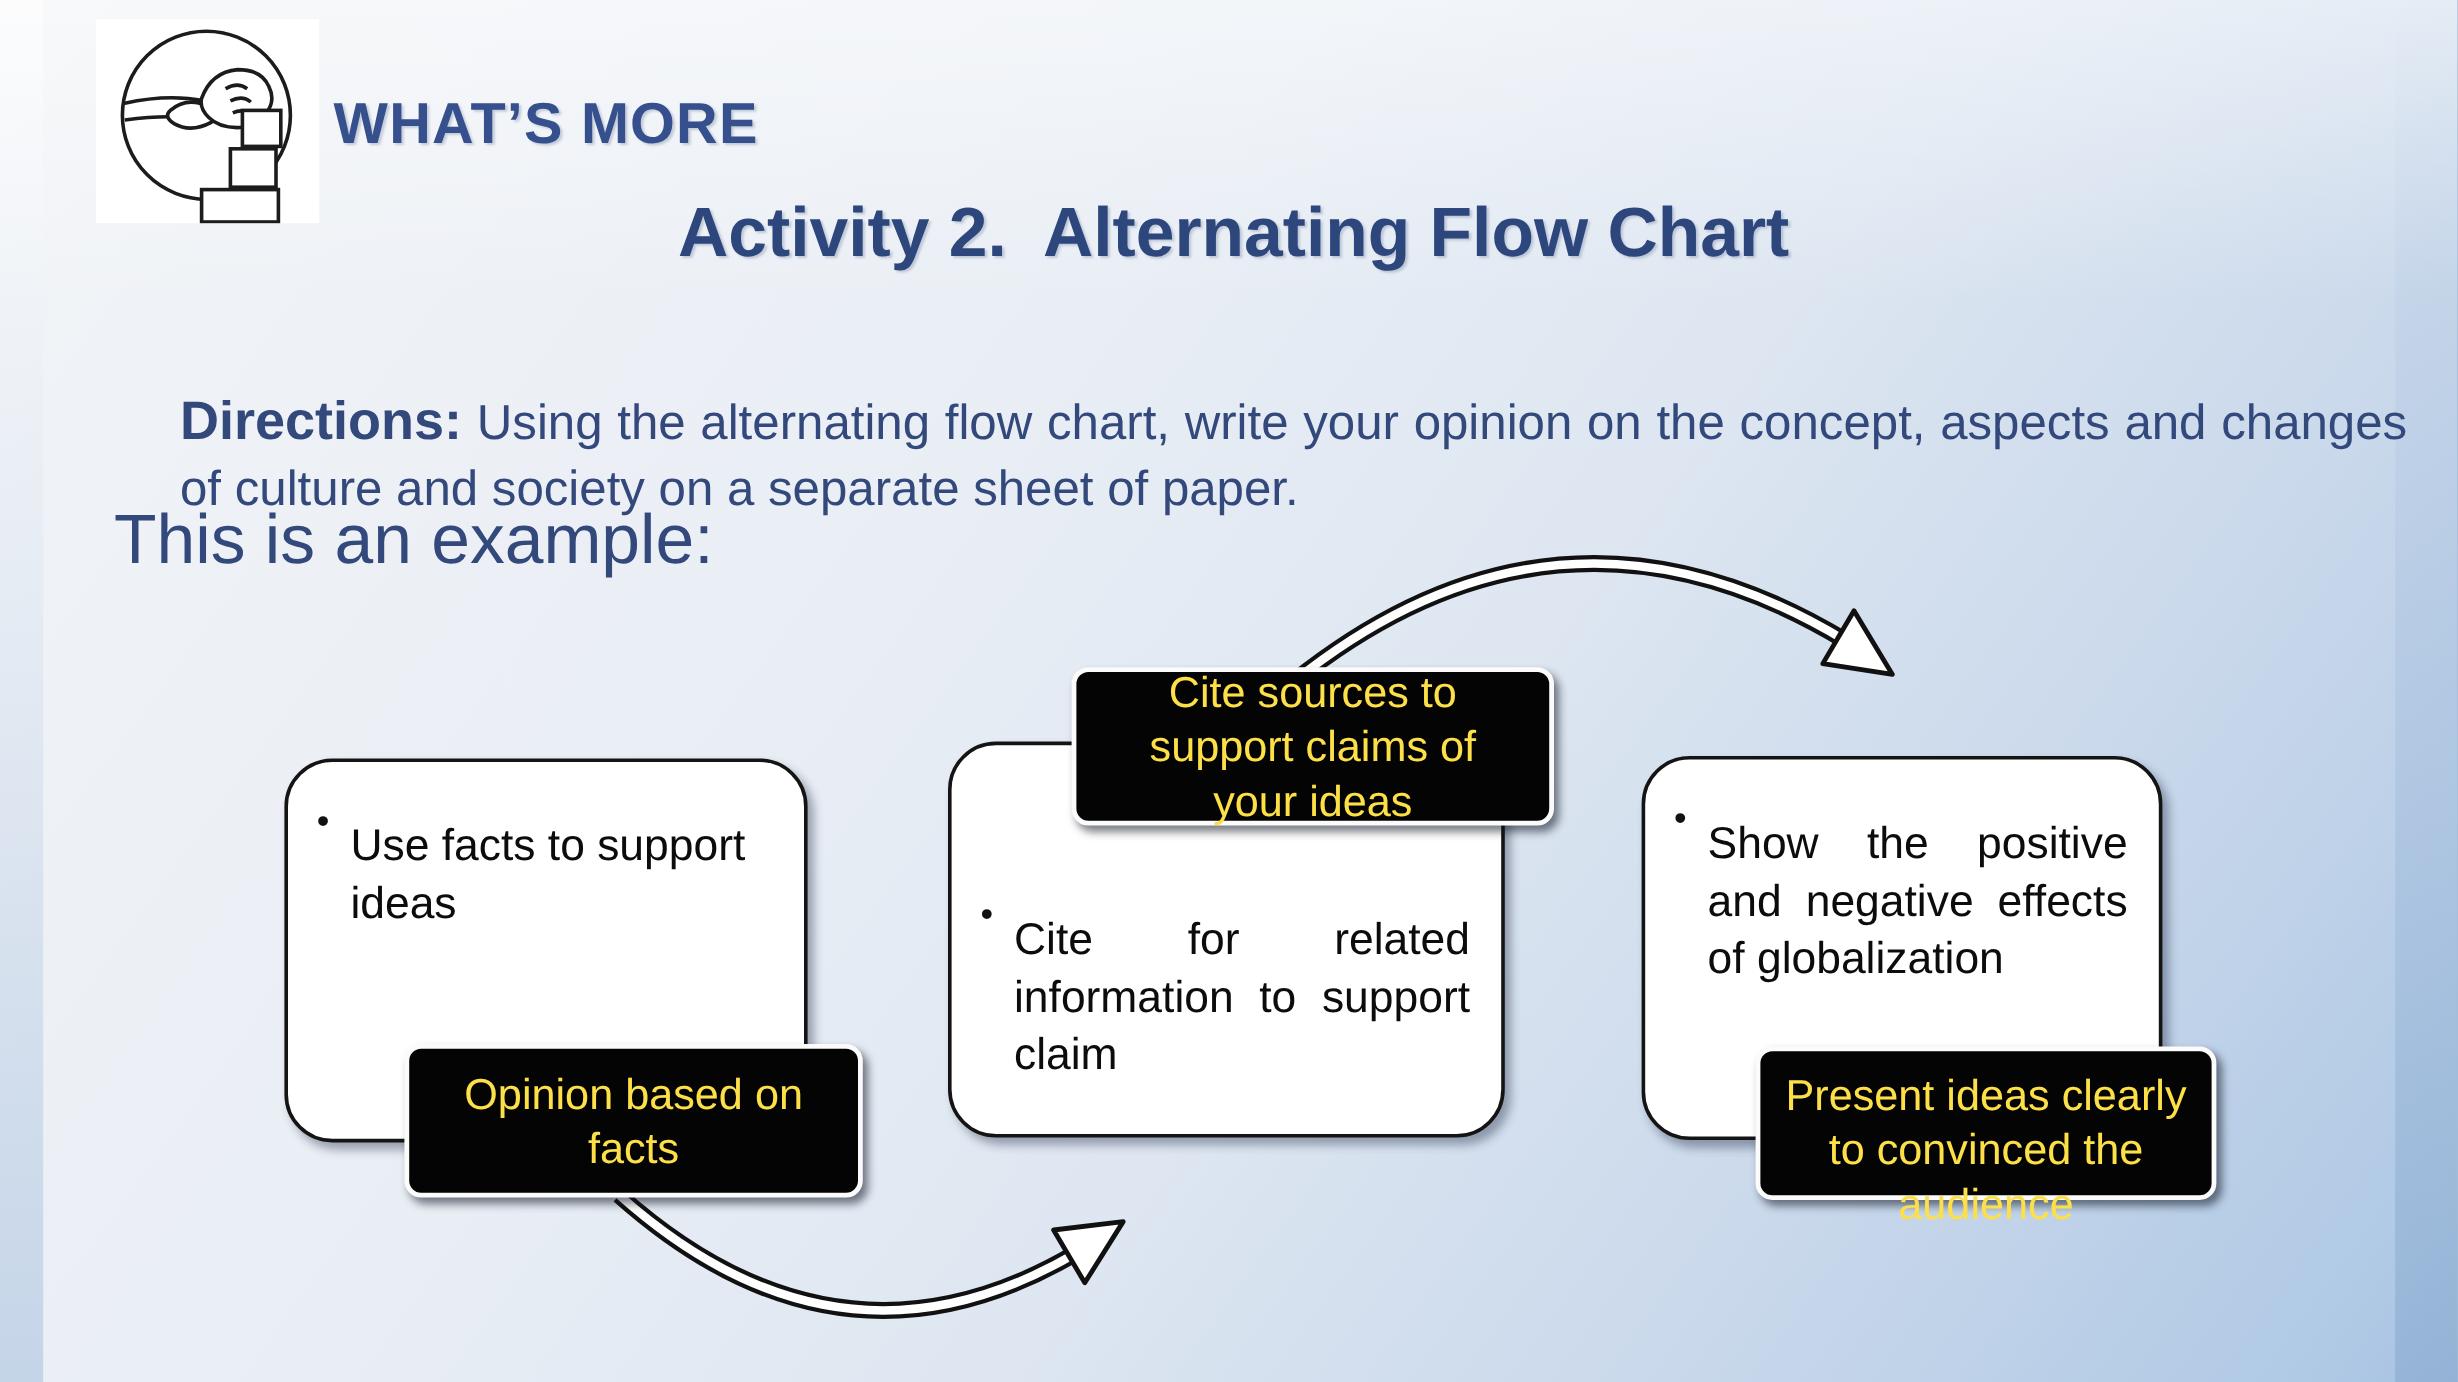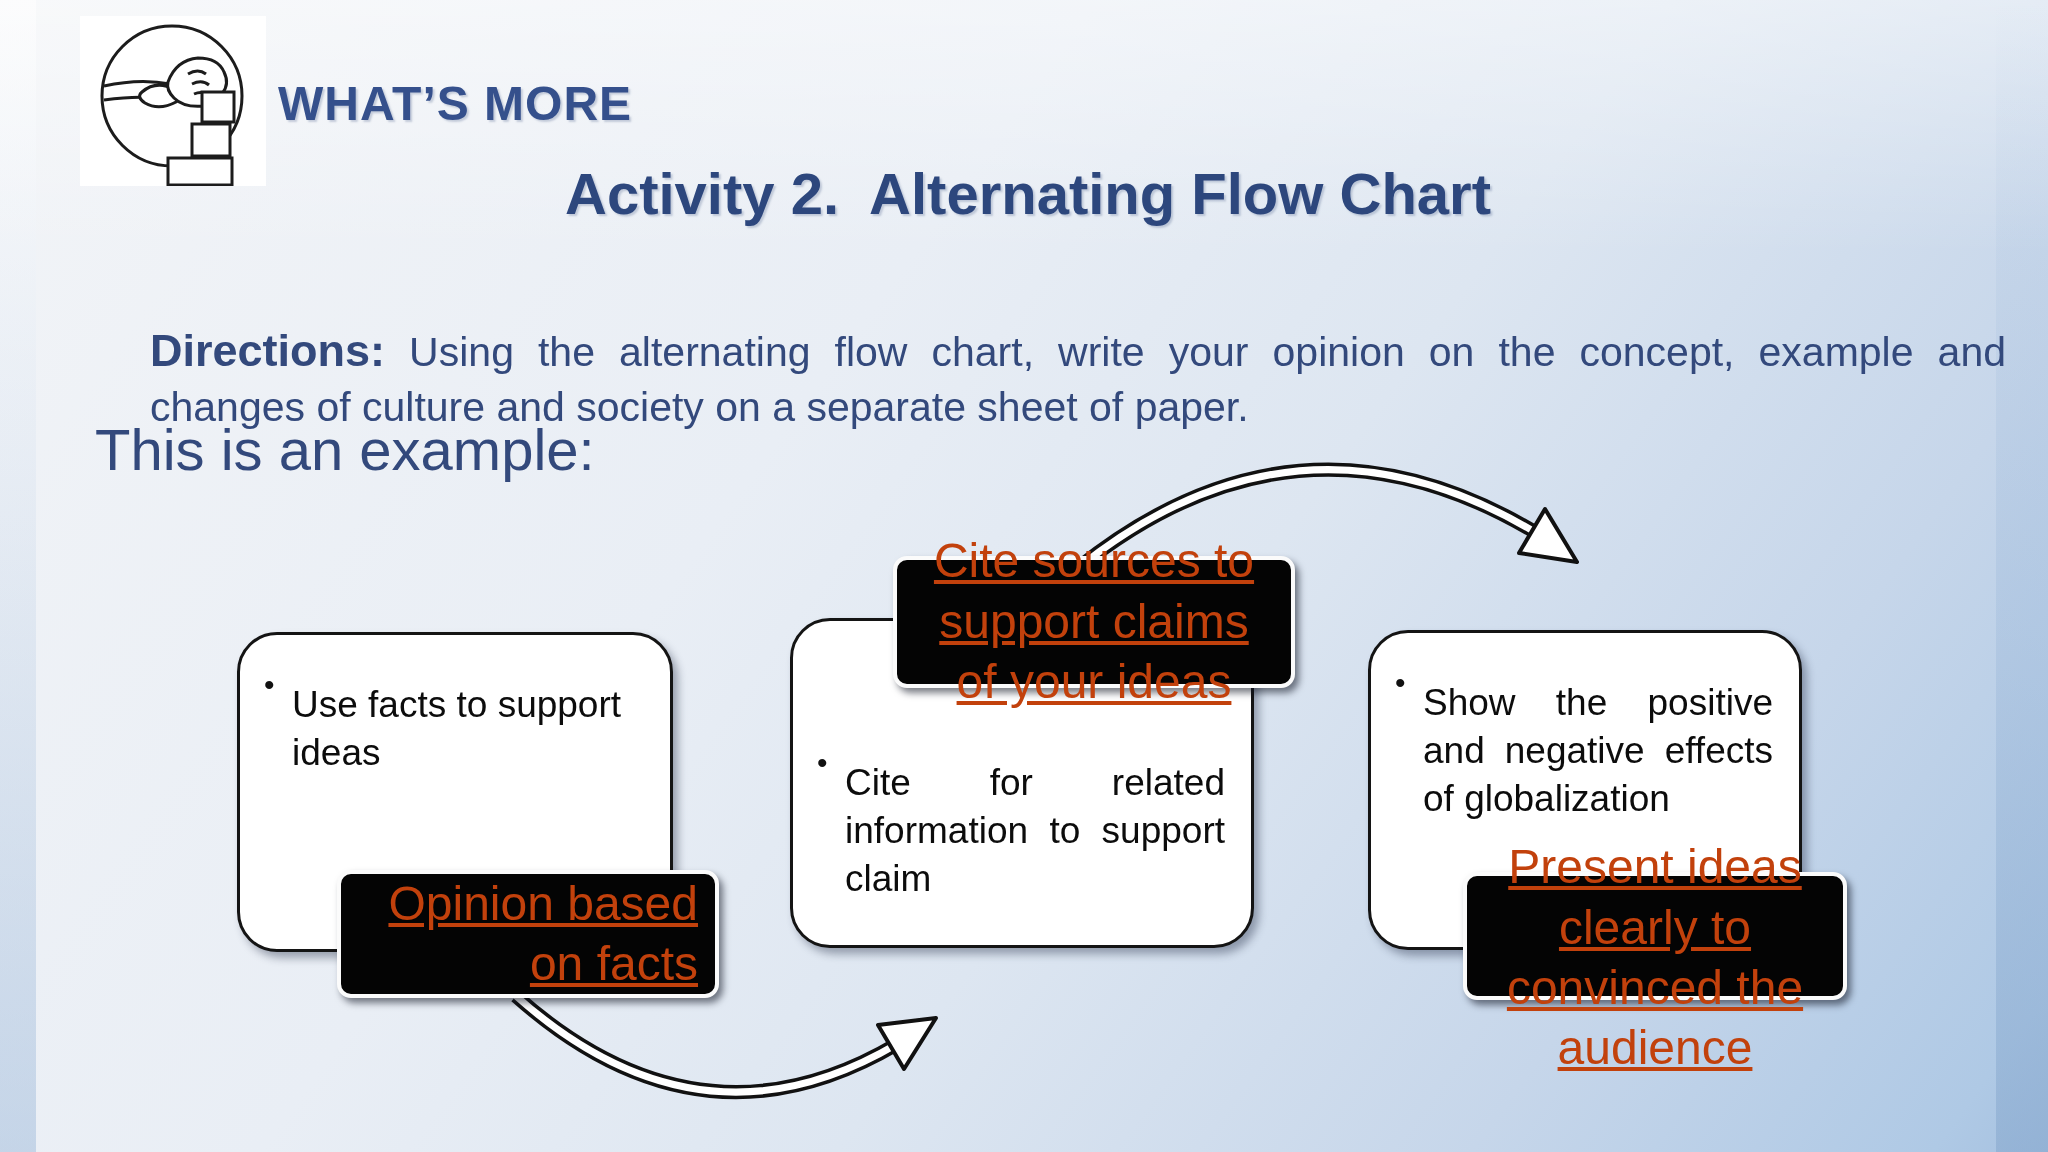--- a/index.html
+++ b/index.html
@@ -69,39 +69,38 @@
     font-size:37px; line-height:48px; color:#0c0c0c; flex:1;margin-top:20px;
   }
   .justify{text-align:justify;}
 
   .bb{
     position:absolute; z-index:10;
     background:#040404;
     border:4px solid #fbfbfb;
     border-radius:14px;
     box-shadow:4px 5px 7px rgba(15,20,35,0.55);
-    color:#c2410c;
+    color:#fde047;
     display:flex; align-items:center; justify-content:center;
     text-align:center;
-    font-size:48px; line-height:1.26;
+    font-size:36px; line-height:1.26;
     box-sizing:border-box;
-    text-decoration:underline;
   }
   .bb span{display:block; padding:0 12px;}
 
   .arrows{
     position:absolute; left:0; top:0; z-index:5;
     pointer-events:none;
   }
 
   
   #wb1{left:237px; top:632px; width:436px; height:320px;}
   #wb2{left:790px; top:618px; width:464px; height:330px;}
   #wb3{left:1368px; top:630px; width:434px; height:320px;}
-  #bb1{left:337px; top:870px; width:382px; height:128px;text-align:right;}
+  #bb1{left:337px; top:870px; width:382px; height:128px;}
   #bb2{left:893px; top:556px; width:402px; height:132px;}
   #bb3{left:1463px; top:872px; width:384px; height:128px;}
   #bb2 span{max-width:340px;}
   #bb1 span{max-width:340px;}
   #bb3 span{max-width:352px;margin-top:44px;}
 </style>
 </head>
 <body>
 
 <div class="slide">
@@ -121,21 +120,21 @@
       <rect x="122" y="76" width="32" height="30" fill="#ffffff" stroke="#1c1c1c" stroke-width="3"></rect>
       <rect x="112" y="108" width="38" height="32" fill="#ffffff" stroke="#1c1c1c" stroke-width="3"></rect>
       <rect x="88" y="142" width="64" height="27" fill="#ffffff" stroke="#1c1c1c" stroke-width="3"></rect>
     </svg>
   </div>
 
   <div class="kicker">WHAT’S MORE</div>
 
   <div class="title">Activity 2.  Alternating Flow Chart</div>
 
-  <p class="directions"><span class="dlabel">Directions:</span> <span>Using the alternating flow chart, write your opinion on the concept, example and changes of culture and society on a separate sheet of paper.</span></p>
+  <p class="directions"><span class="dlabel">Directions:</span> <span>Using the alternating flow chart, write your opinion on the concept, aspects and changes of culture and society on a separate sheet of paper.</span></p>
 
   <div class="example">This is an example:</div>
 
   <svg class="arrows" width="2048" height="1152" viewBox="0 0 2048 1152">
 
     <g>
       <path d="M 1078 568 Q 1300 390 1538 534" fill="none" stroke="#111111" stroke-width="14"></path>
       <path d="M 1078 568 Q 1300 390 1538 534" fill="none" stroke="#ffffff" stroke-width="7"></path>
       <polygon points="1577,562 1519,553 1545,509" fill="#ffffff" stroke="#111111" stroke-width="4" stroke-linejoin="round"></polygon>
     </g>

